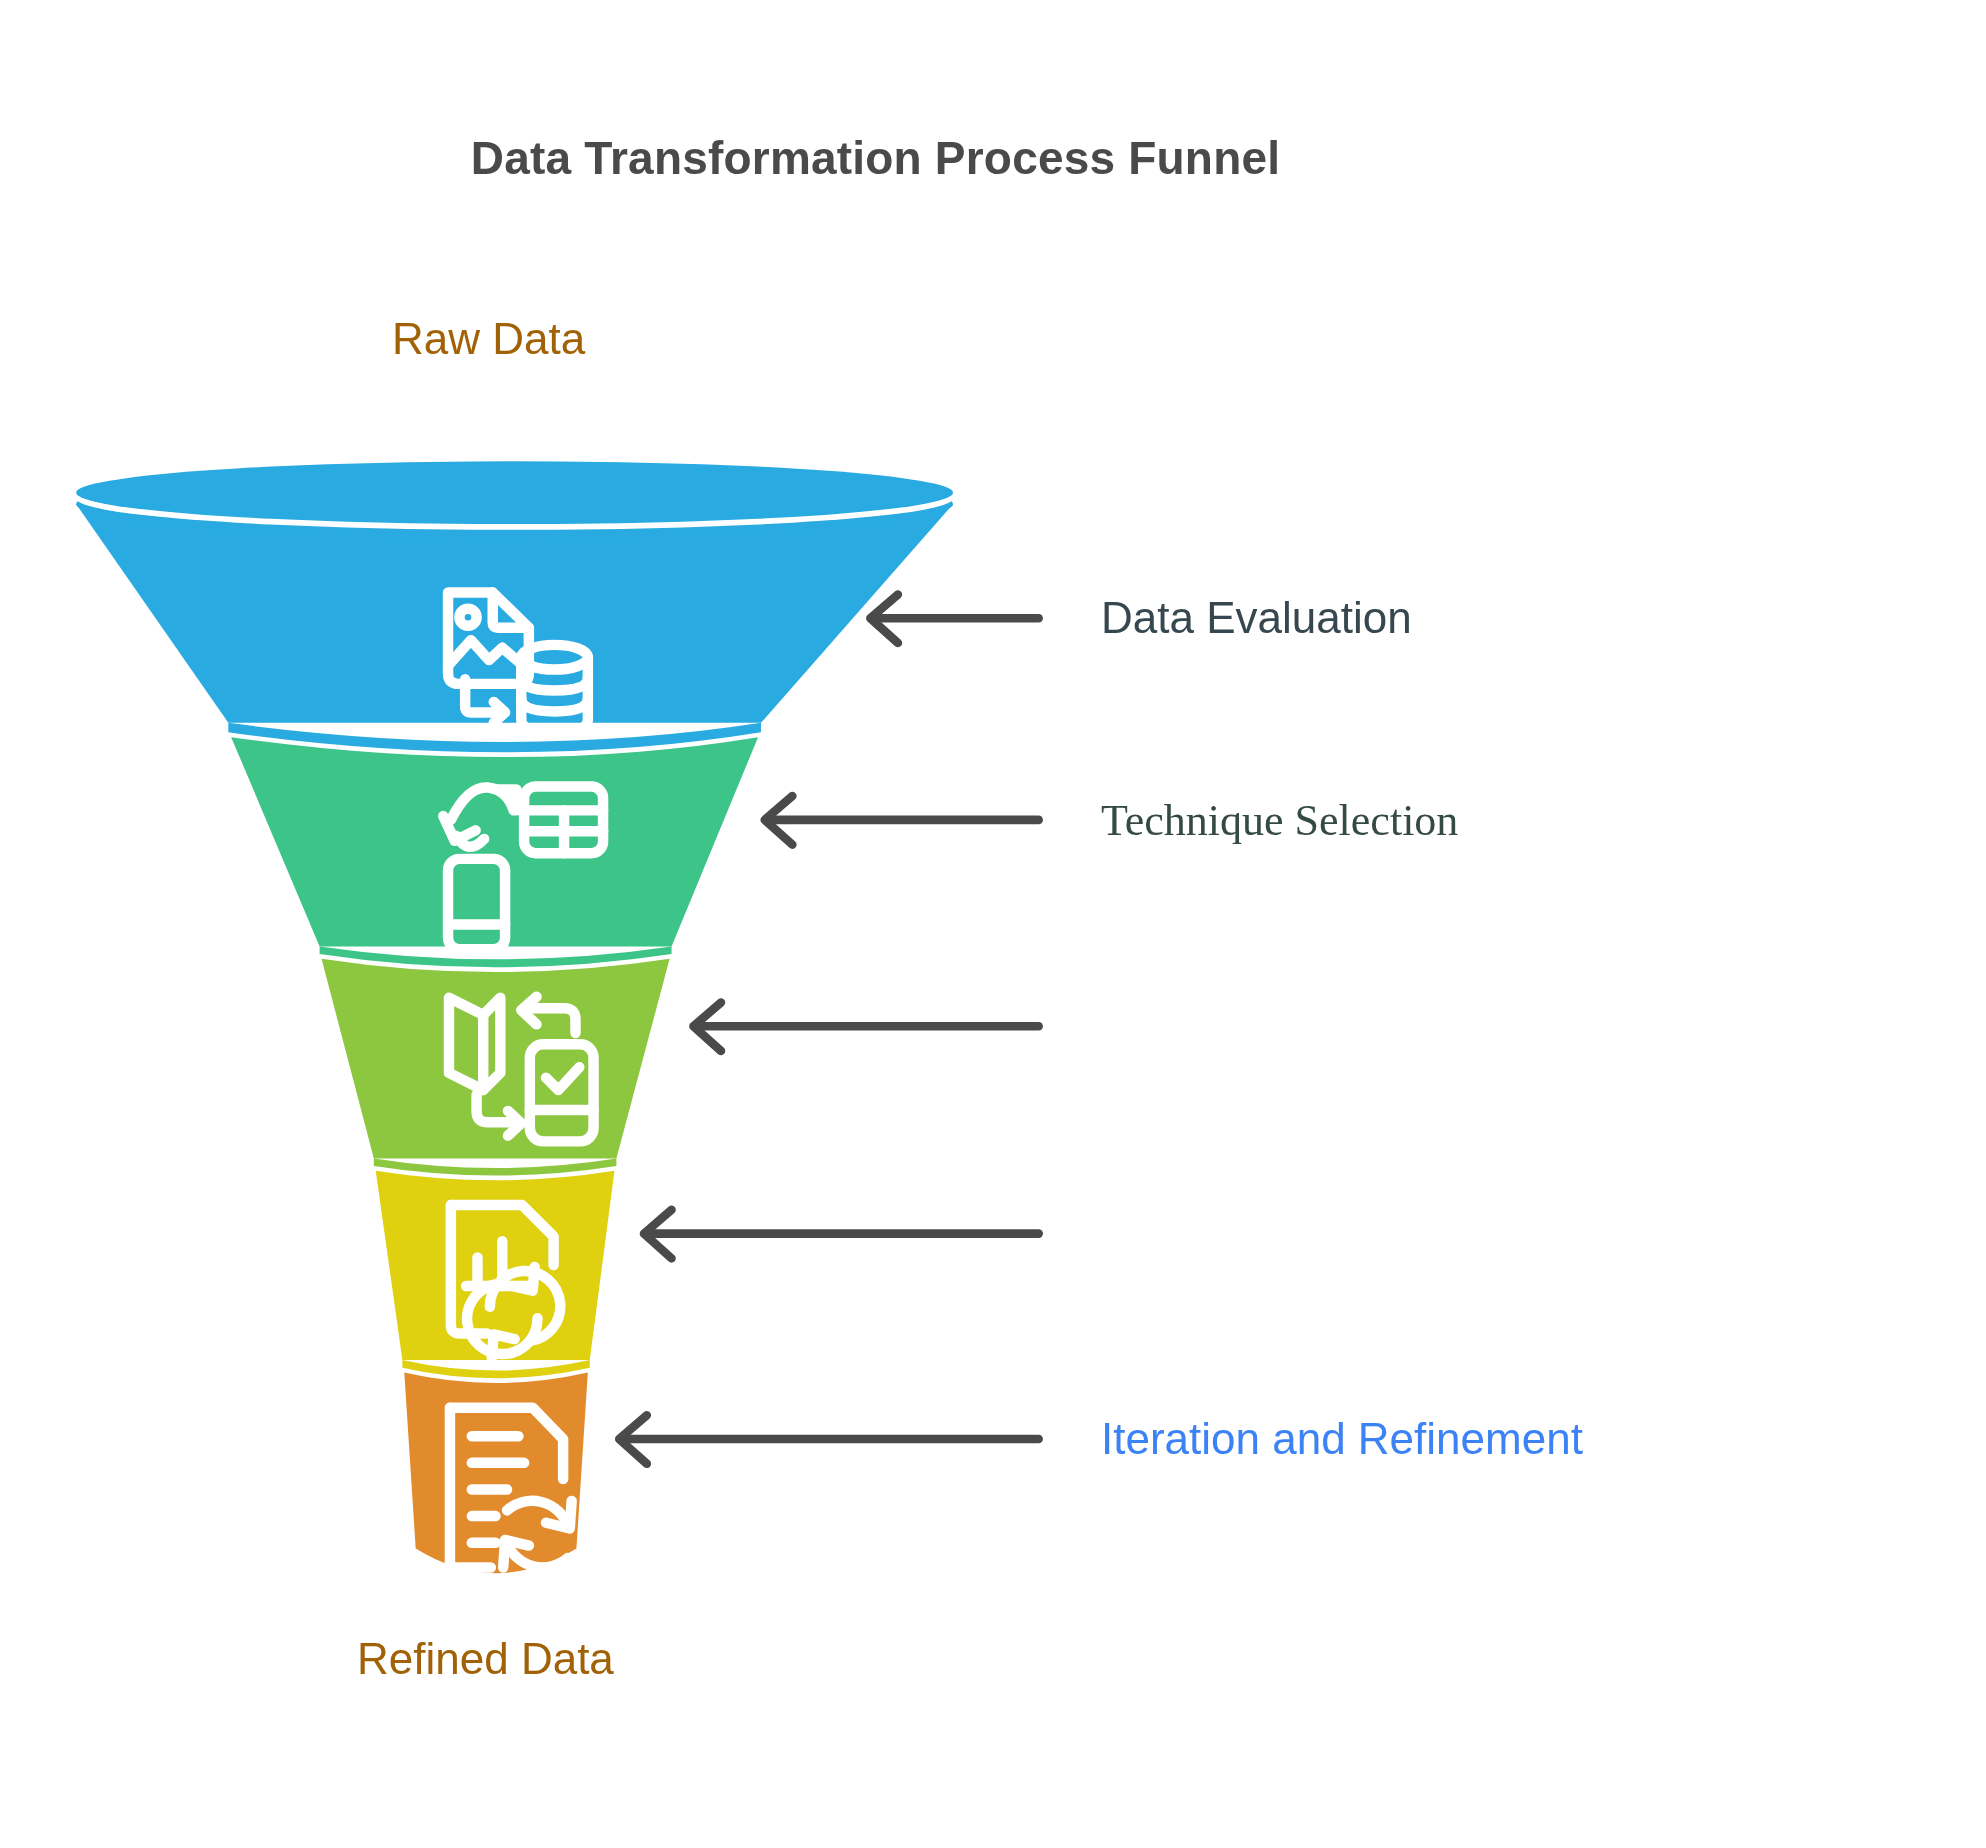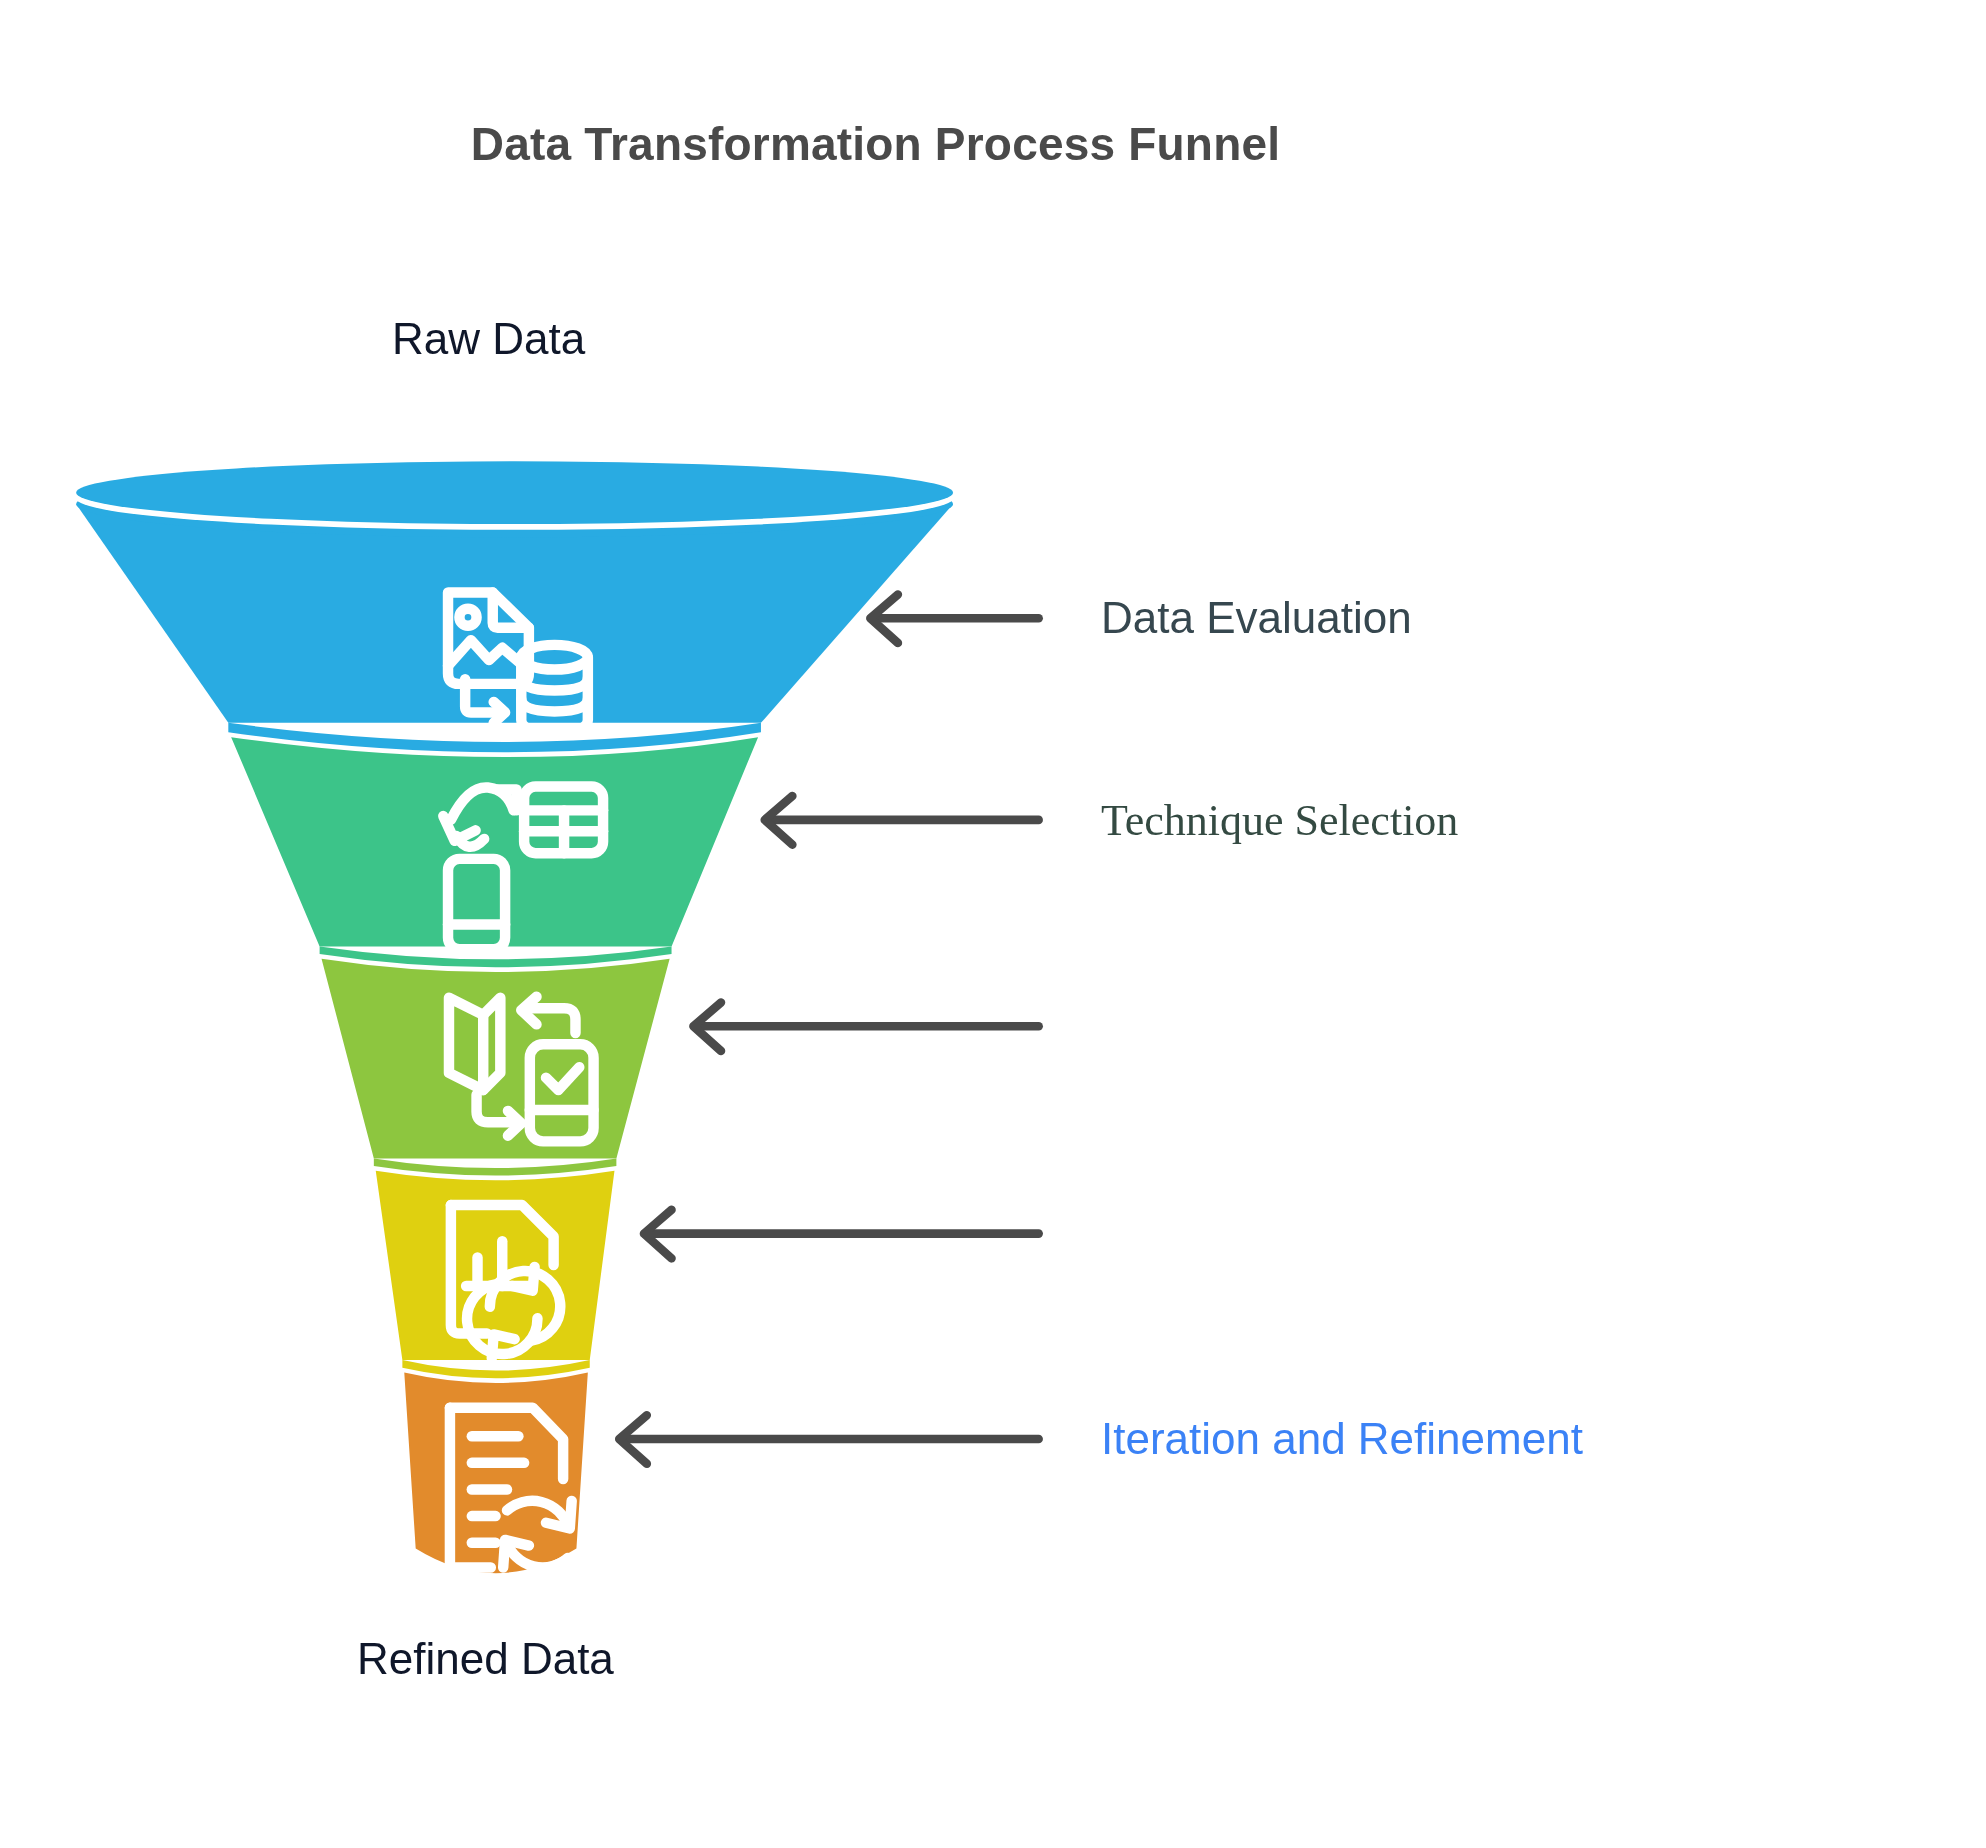--- a/index.html
+++ b/index.html
@@ -16,34 +16,34 @@
     -webkit-font-smoothing: antialiased;
   }
 
   #chart-root {
     position: absolute;
     inset: 0;
   }
 
   .title {
     position: absolute;
-    top: 117px;
+    top: 131px;
     left: 0;
     width: 1751px;
     text-align: center;
     font-size: 46px;
     font-weight: bold;
     color: #4a4a4a;
     letter-spacing: 0.2px;
   }
 
   .cap-label {
     position: absolute;
     font-size: 44px;
-    color: #0f172a;
+    color: #a16207;
     white-space: nowrap;
   }
   .cap-top   { left: 392px; top: 314px; }
   .cap-bottom{ left: 357px; top: 1634px; text-align: right; }
 
   .stage-label {
     position: absolute;
     left: 1101px;
     font-size: 44px;
     white-space: nowrap;

